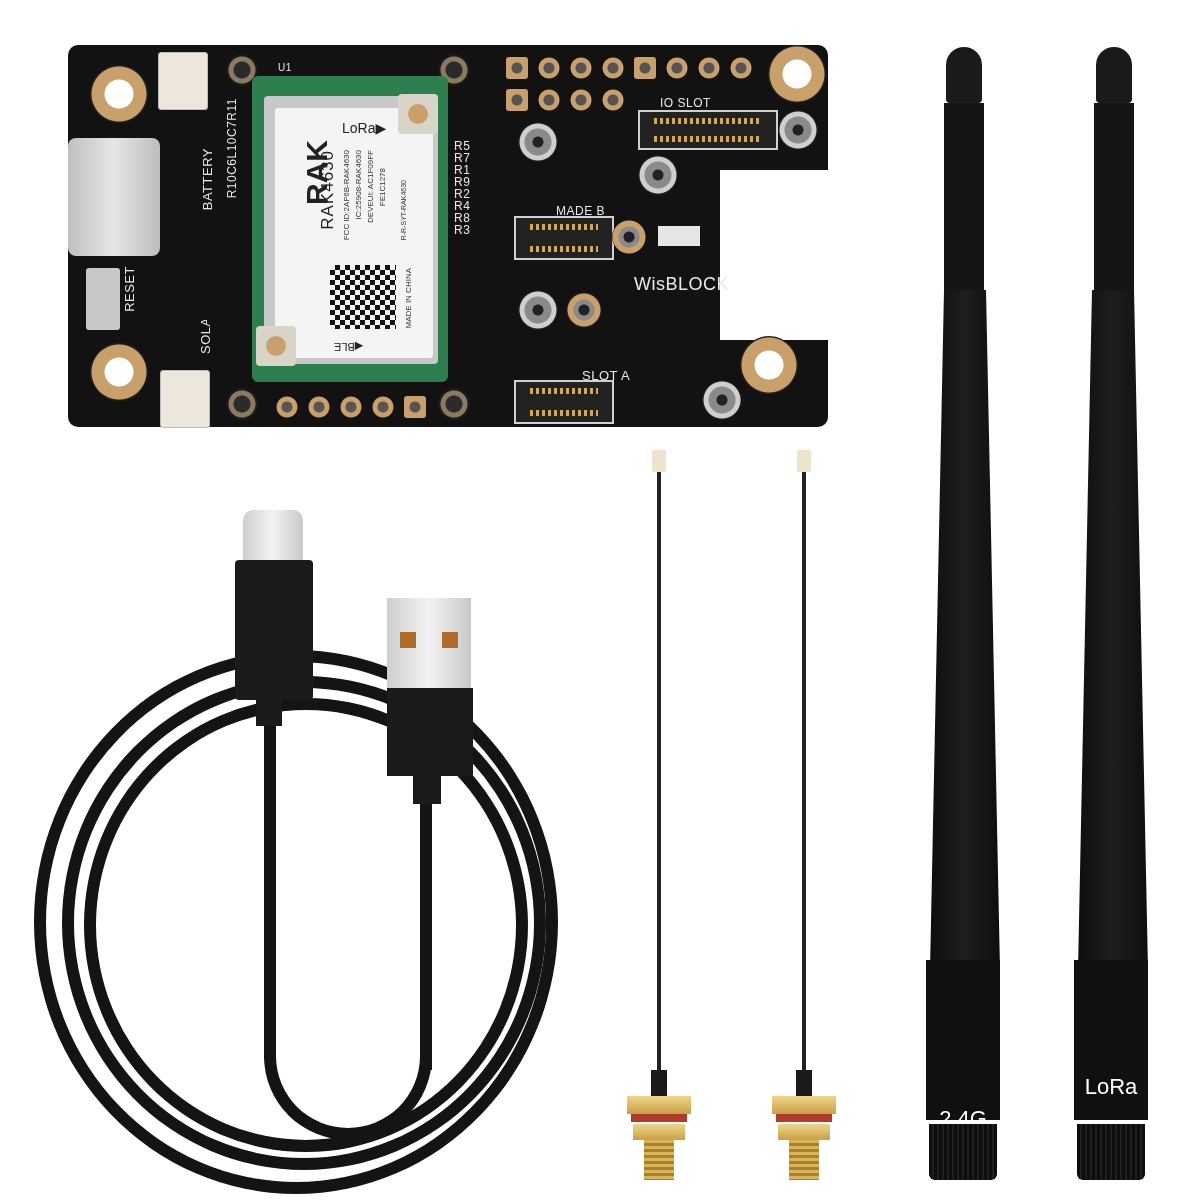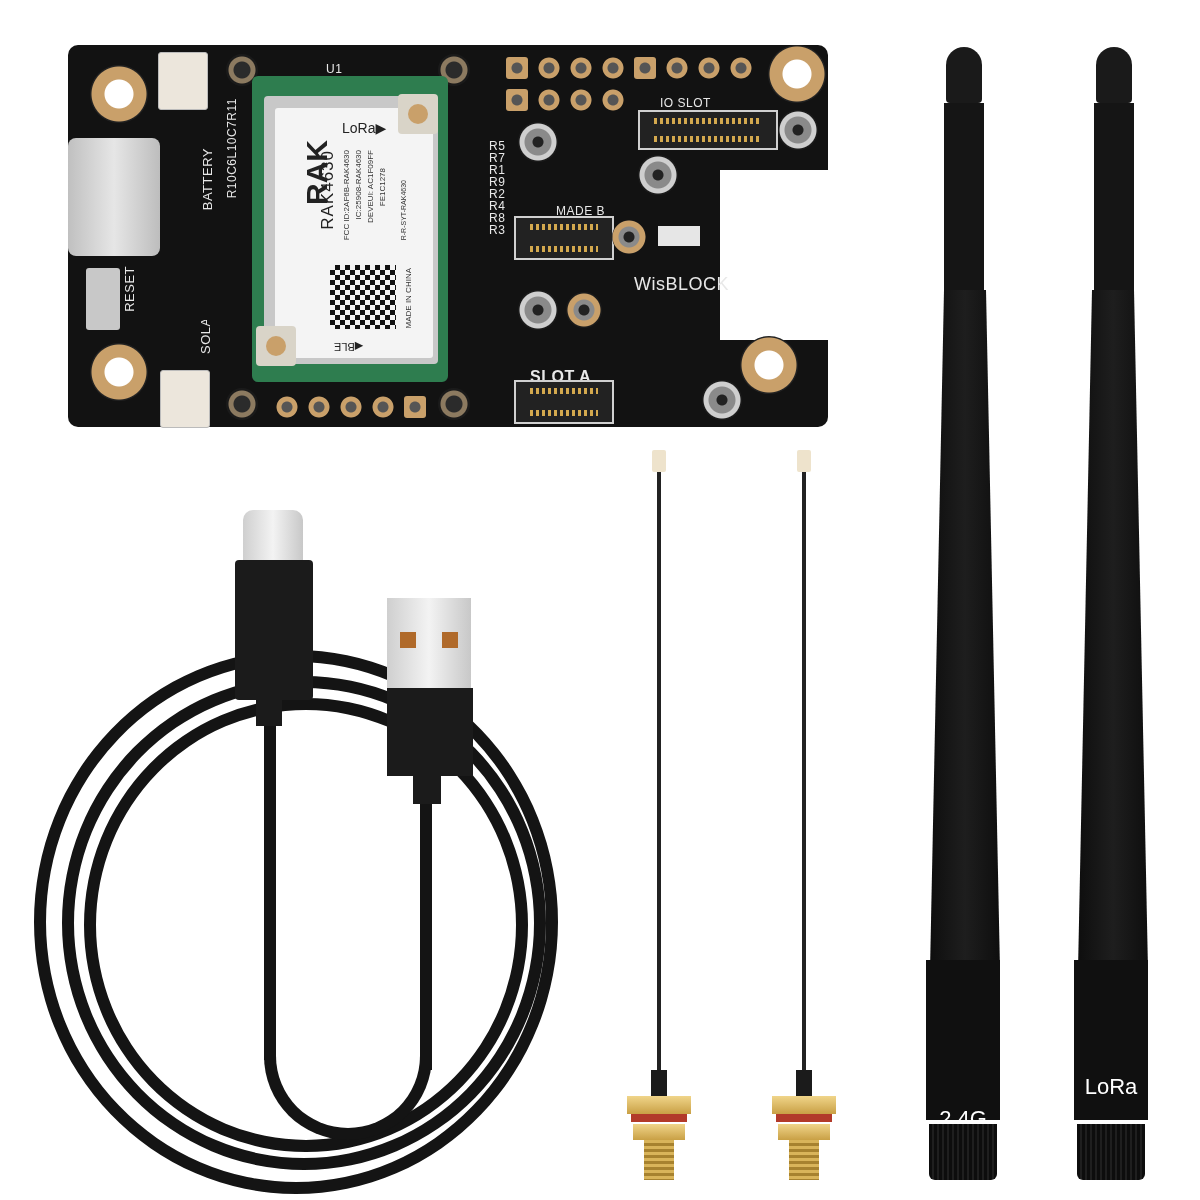--- a/index.html
+++ b/index.html
@@ -62,22 +62,22 @@
 <div class="abs jst" style="left:160px;top:370px;"></div>
 
 <div class="abs usbc"></div>
 
 <div class="abs" style="left:86px;top:268px;width:34px;height:62px;background:#c8c8c8;border-radius:3px;"></div>
 
 <div class="abs silk vtext" style="left:200px;top:148px;">BATTERY</div>
 <div class="abs silk vtext" style="left:122px;top:266px;">RESET</div>
 <div class="abs silk vtext" style="left:198px;top:320px;height:34px;overflow:hidden;">SOLAR</div>
 <div class="abs silk vtext" style="left:225px;top:98px;font-size:12px;">R10C6L10C7R11</div>
-<div class="abs silk" style="left:454px;top:140px;width:20px;font-size:12px;line-height:12px;word-spacing:20px;margin-left:35px;">R5 R7 R1 R9 R2 R4 R8 R3</div>
-<div class="abs silk" style="left:278px;top:62px;font-size:12px;margin-left:48px;">U1</div>
+<div class="abs silk" style="left:454px;top:140px;width:20px;font-size:12px;line-height:12px;word-spacing:20px;">R5 R7 R1 R9 R2 R4 R8 R3</div>
+<div class="abs silk" style="left:278px;top:62px;font-size:10px;">U1</div>
 
 <div class="abs screw" style="left:226px;top:54px;width:32px;height:32px;"></div>
 <div class="abs screw" style="left:438px;top:54px;width:32px;height:32px;"></div>
 <div class="abs screw" style="left:226px;top:388px;width:32px;height:32px;"></div>
 <div class="abs screw" style="left:438px;top:388px;width:32px;height:32px;"></div>
 
 <div class="abs module"></div>
 <div class="abs shield"></div>
 <div class="abs label"></div>
 <div class="abs ufl" style="left:398px;top:94px;"></div>
@@ -110,21 +110,21 @@
 <div class="abs pin" style="left:730px;top:57px;"></div>
 <div class="abs pin sq" style="left:506px;top:89px;"></div>
 <div class="abs pin" style="left:538px;top:89px;"></div>
 <div class="abs pin" style="left:570px;top:89px;"></div>
 <div class="abs pin" style="left:602px;top:89px;"></div>
 
 <div class="abs silk" style="left:660px;top:96px;font-size:12px;">IO SLOT</div>
 <div class="abs fpc" style="left:638px;top:110px;width:136px;height:36px;"></div>
 <div class="abs silk" style="left:556px;top:204px;font-size:12px;">MADE B</div>
 <div class="abs fpc" style="left:514px;top:216px;width:96px;height:40px;"></div>
-<div class="abs silk" style="left:530px;top:368px;font-size:16px;font-weight:bold;">SLOT A</div>
+<div class="abs silk" style="left:582px;top:368px;font-size:13px;">SLOT A</div>
 <div class="abs fpc" style="left:514px;top:380px;width:96px;height:40px;"></div>
 <div class="abs silk" style="left:634px;top:274px;font-size:18px;">WisBLOCK</div>
 <div class="abs" style="left:658px;top:226px;width:42px;height:20px;background:#e6e6e6;"></div>
 
 <div class="abs hole-silver" style="left:518px;top:122px;width:40px;height:40px;"></div>
 <div class="abs hole-silver" style="left:638px;top:155px;width:40px;height:40px;"></div>
 <div class="abs hole-silver" style="left:778px;top:110px;width:40px;height:40px;"></div>
 <div class="abs hole-silver" style="left:518px;top:290px;width:40px;height:40px;"></div>
 <div class="abs hole-silver" style="left:702px;top:380px;width:40px;height:40px;"></div>
 <div class="abs hole-ring" style="left:612px;top:220px;width:34px;height:34px;"></div>

